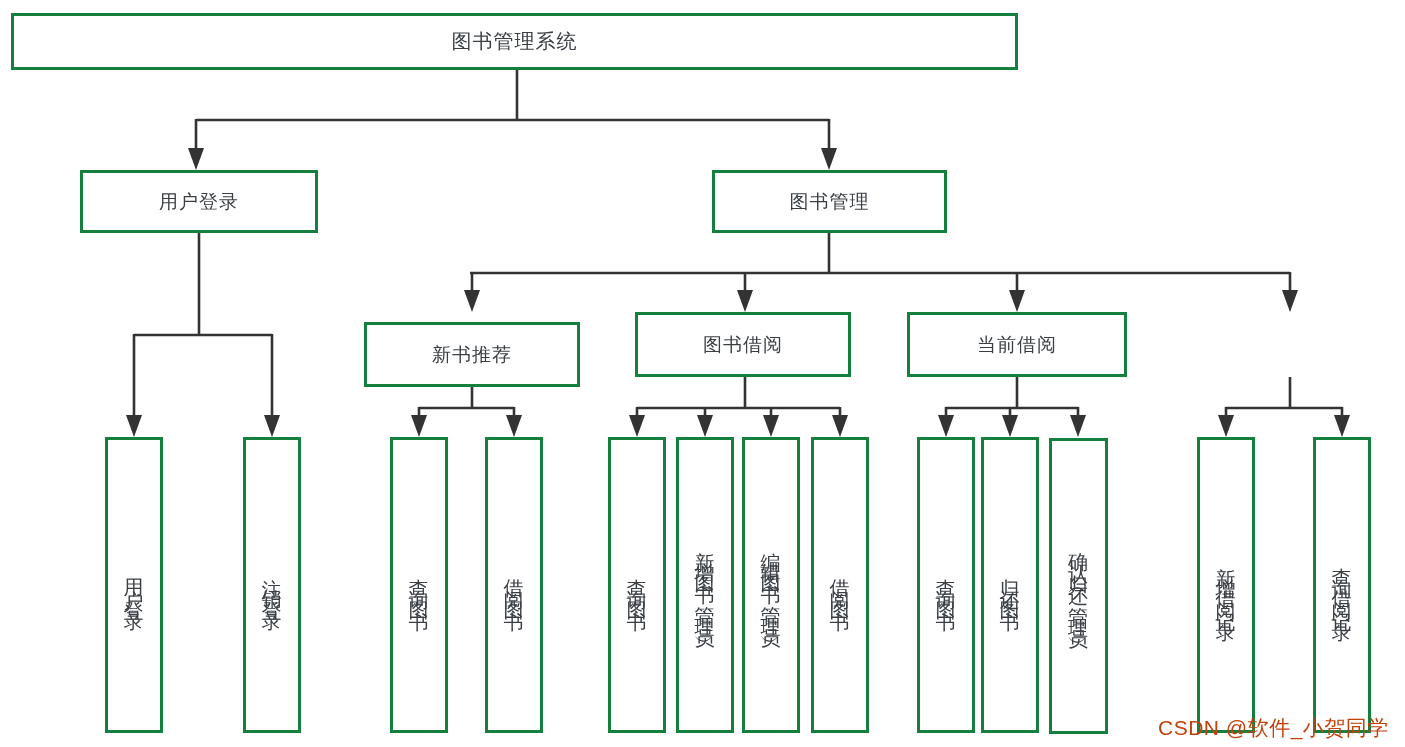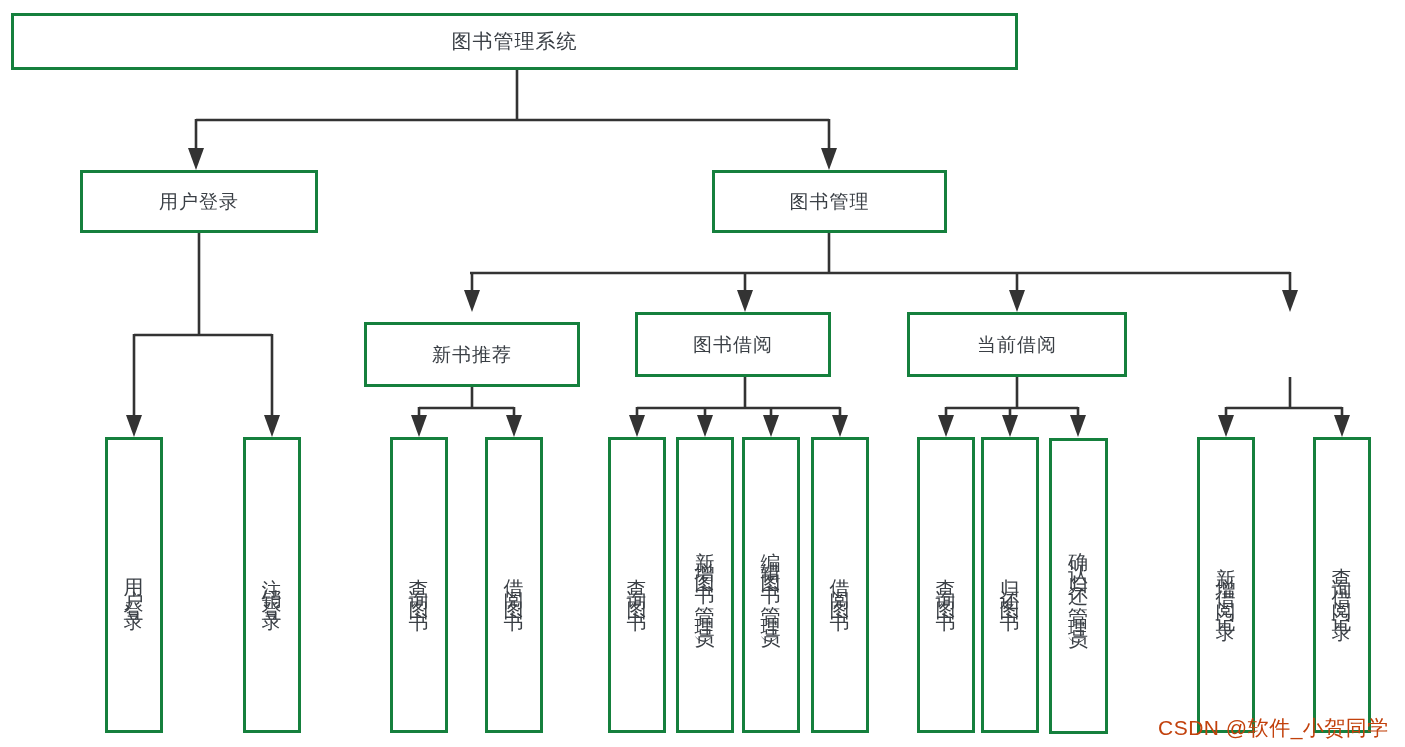--- a/index.html
+++ b/index.html
@@ -113,21 +113,21 @@
   <div class="node hnode" style="left:80px; top:170px; width:238px; height:63px;">
     <span>用户登录</span>
   </div>
   <div class="node hnode" style="left:712px; top:170px; width:235px; height:63px;">
     <span>图书管理</span>
   </div>
 
   <div class="node hnode" style="left:364px; top:312px; width:216px; height:65px;margin-top:10px;">
     <span>新书推荐</span>
   </div>
-  <div class="node hnode" style="left:635px; top:312px; width:196px; height:65px;">
+  <div class="node hnode" style="left:635px; top:312px; width:216px; height:65px;">
     <span>图书借阅</span>
   </div>
   <div class="node hnode" style="left:907px; top:312px; width:220px; height:65px;">
     <span>当前借阅</span>
   </div>
 
   <div class="node vnode" style="left:105px; top:437px; width:58px; height:296px;">
     <span>用户登录</span>
   </div>
   <div class="node vnode" style="left:243px; top:437px; width:58px; height:296px;">

